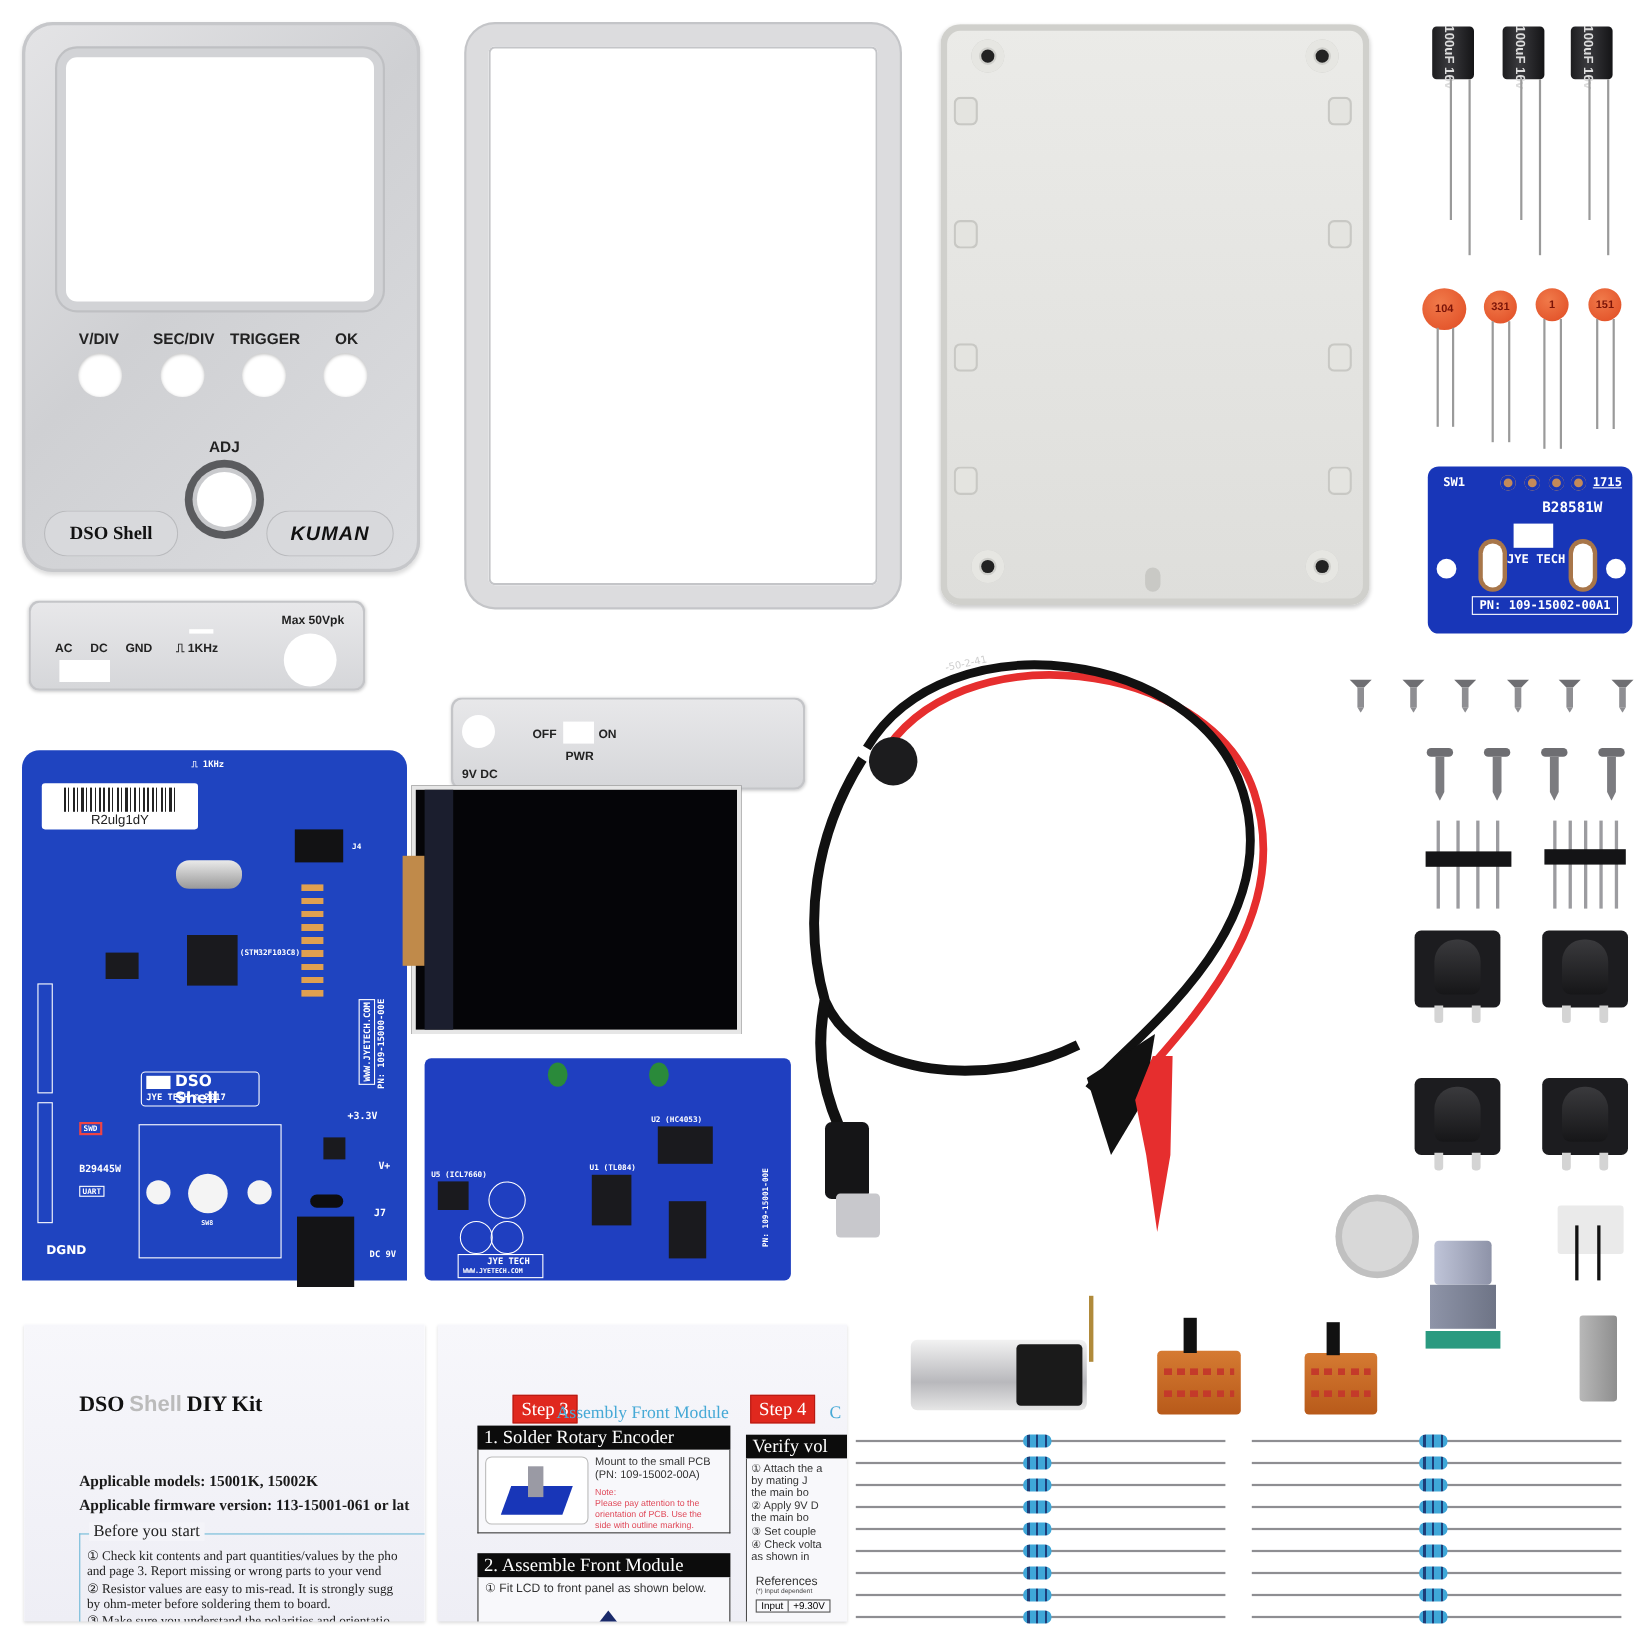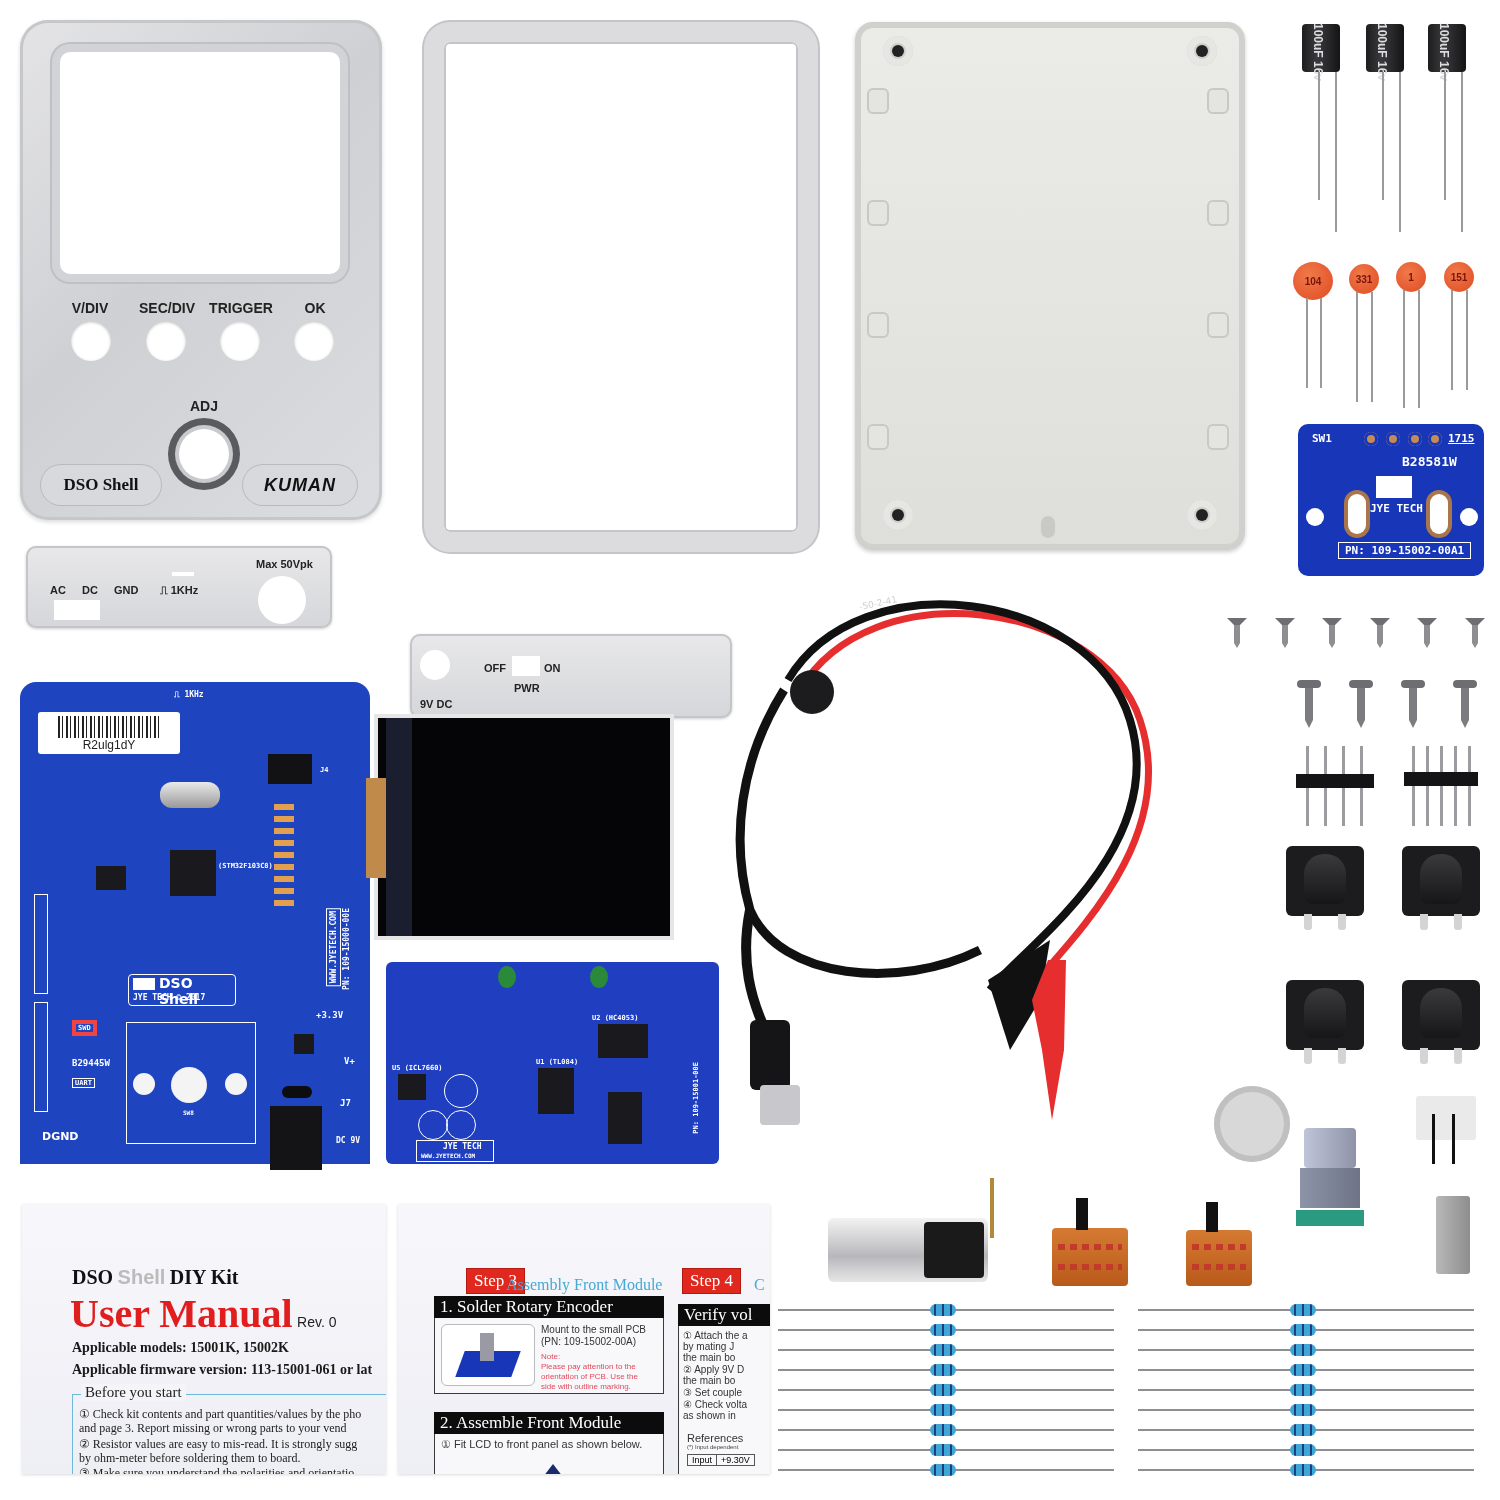--- a/index.html
+++ b/index.html
@@ -243,21 +243,21 @@
     <div class="silk" style="left:4px;top:18px;font-size:8px;">JYE TECH © 2017</div>
   </div>
 
   <div class="silk" style="left:306px;top:226px;font-size:8px;writing-mode:vertical-rl;transform:rotate(180deg);border:1px solid #fff;padding:2px;">WWW.JYETECH.COM</div>
   <div class="silk" style="left:322px;top:226px;font-size:8px;writing-mode:vertical-rl;transform:rotate(180deg);">PN: 109-15000-00E</div>
 
   <div class="silk" style="left:296px;top:328px;font-size:9px;">+3.3V</div>
   <div class="abs" style="left:274px;top:352px;width:20px;height:20px;background:#1a1a1e;"></div>
   <div class="silk" style="left:324px;top:374px;font-size:9px;">V+</div>
 
-  <div class="silk" style="left:52px;top:338px;font-size:7px;border:4px solid #ef4444;padding:0 2px;text-align:right;">SWD</div>
+  <div class="silk" style="left:52px;top:338px;font-size:7px;border:2px solid #ef4444;padding:0 2px;text-align:right;">SWD</div>
   <div class="silk" style="left:52px;top:376px;font-size:9px;">B29445W</div>
   <div class="silk" style="left:52px;top:396px;font-size:7px;border:1px solid #fff;padding:0 2px;">UART</div>
 
   <div class="abs" style="left:106px;top:340px;width:130px;height:122px;border:1.5px solid #fff;">
     <div class="abs" style="left:44px;top:44px;width:36px;height:36px;border-radius:50%;background:#f4f4f4;"></div>
     <div class="abs" style="left:6px;top:50px;width:22px;height:22px;border-radius:50%;background:#f4f4f4;"></div>
     <div class="abs" style="left:98px;top:50px;width:22px;height:22px;border-radius:50%;background:#f4f4f4;"></div>
     <div class="silk" style="left:56px;top:86px;font-size:6px;">SW8</div>
   </div>
 
@@ -485,24 +485,20 @@
   <div class="resistor-row" style="left:0;top:164px;width:336px;">
       <div class="resistor-body" style="left:152px;"></div>
     </div>
 </div>
 
 <div class="abs manual" style="left:22px;top:1204px;width:364px;height:270px;">
   <div class="abs" style="left:50px;top:62px;white-space:nowrap;">
     <span class="m-dso">DSO</span>
     <span class="m-dso m-shell">Shell</span>
     <span class="m-dso">DIY Kit</span>
-  </div>
-  <div class="abs" style="left:48px;top:86px;">
-    <span class="m-title">User Manual</span>
-    <span class="m-rev">Rev. 0</span>
   </div>
   <div class="abs m-line" style="left:50px;top:136px;">Applicable models: 15001K, 15002K</div>
   <div class="abs m-line" style="left:50px;top:158px;">Applicable firmware version: 113-15001-061 or lat</div>
   <div class="abs m-box" style="left:50px;top:190px;width:320px;height:90px;">
     <div class="abs m-box-title" style="left:8px;top:-11px;">Before you start</div>
     <div class="abs m-item" style="left:6px;top:12px;">① Check kit contents and part quantities/values by the pho</div>
     <div class="abs m-item" style="left:6px;top:26px;">    and page 3. Report missing or wrong parts to your vend</div>
     <div class="abs m-item" style="left:6px;top:42px;">② Resistor values are easy to mis-read. It is strongly sugg</div>
     <div class="abs m-item" style="left:6px;top:56px;">    by ohm-meter before soldering them to board.</div>
     <div class="abs m-item" style="left:6px;top:71px;">③ Make sure you understand the polarities and orientatio</div>

